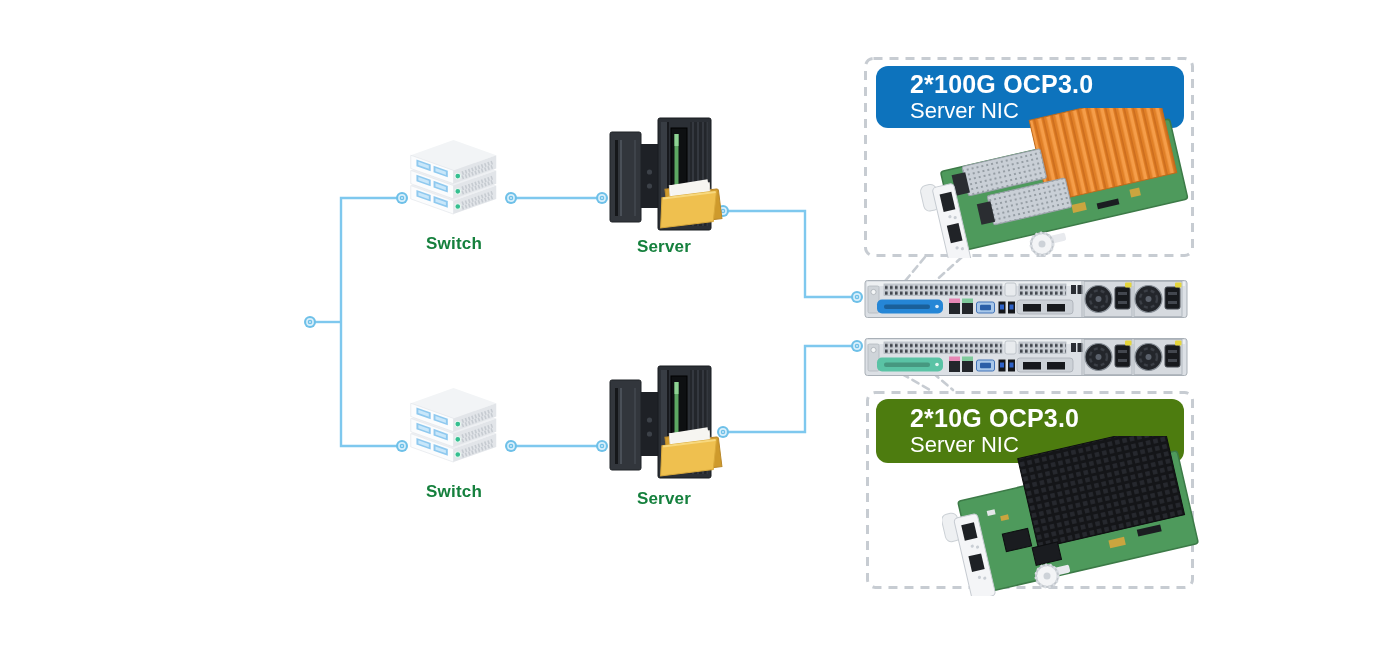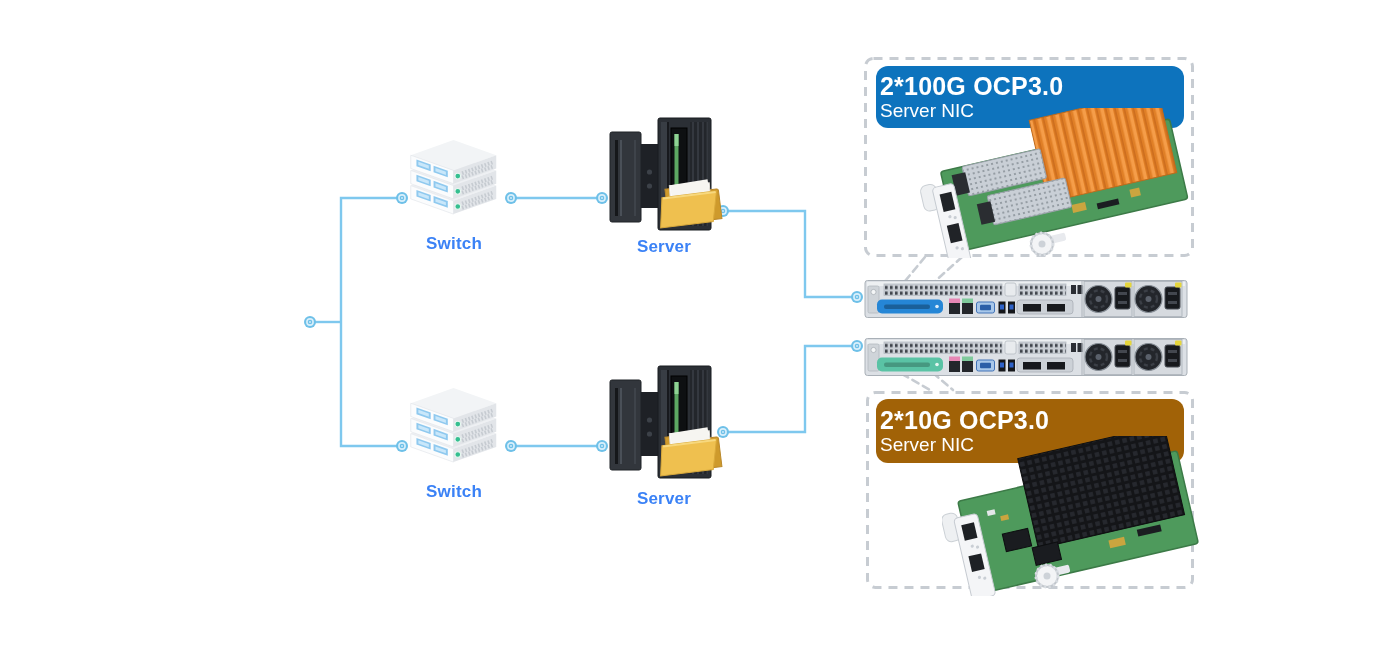--- a/index.html
+++ b/index.html
@@ -1,24 +1,24 @@
 <!DOCTYPE html>
 <html><head>
 <meta charset="utf-8">
 <style>
   html,body{margin:0;padding:0;background:#fff;}
   #canvas{position:relative;width:1400px;height:650px;background:#ffffff;overflow:hidden;
           font-family:"Liberation Sans", sans-serif;}
   .abs{position:absolute;}
   svg{display:block;}
-  .node-label{color:#3b82f6;font-size:17px;font-weight:700;text-align:center;letter-spacing:.2px;}
+  .node-label{color:#15803d;font-size:17px;font-weight:700;text-align:center;letter-spacing:.2px;}
   .badge{border-radius:12px;color:#fff;display:flex;flex-direction:column;justify-content:center;
-         padding-left:4px;box-sizing:border-box;}
+         padding-left:34px;box-sizing:border-box;}
   .badge-title{font-size:25px;font-weight:700;letter-spacing:.2px;line-height:1.12;}
-  .badge-sub{font-size:19px;font-weight:400;line-height:1.15;}
+  .badge-sub{font-size:22px;font-weight:400;line-height:1.15;}
   .z1{z-index:1}.z2{z-index:2}.z3{z-index:3}.z4{z-index:4}
 </style>
 </head>
 <body>
 
 <div id="canvas">
 
   <svg class="abs z1" style="left:0;top:0" width="1400" height="650" viewBox="0 0 1400 650">
     <defs>
       <g id="conn">
@@ -330,21 +330,21 @@
 
   <svg class="abs z2" style="left:866px;top:391px;" width="328" height="198" viewBox="0 0 328 198">
     <rect x="1.5" y="1.5" width="325" height="195" rx="8" fill="none" stroke="#c7ccd2" stroke-width="3" stroke-dasharray="9 7"></rect>
   </svg>
 
   <div class="abs z3 badge" style="left: 876px; top: 66px; width: 308px; height: 62px; background-color: rgb(13, 115, 189);">
     <div class="badge-title">2*100G OCP3.0</div>
     <div class="badge-sub">Server NIC</div>
   </div>
 
-  <div class="abs z3 badge" style="left: 876px; top: 399px; width: 308px; height: 64px; background-color: #a16207; justify-content: center;">
+  <div class="abs z3 badge" style="left: 876px; top: 399px; width: 308px; height: 64px; background-color: #4d7c0f; justify-content: center;">
     <div class="badge-title">2*10G OCP3.0</div>
     <div class="badge-sub">Server NIC</div>
   </div>
 
   <div class="abs z4" style="left:916px;top:108px;width:280px;height:150px;">
     <svg width="280" height="150" viewBox="0 0 280 150">
       <defs>
         <pattern id="ofin" width="9" height="8" patternUnits="userSpaceOnUse">
           <rect width="9" height="8" fill="#e07f26"></rect>
           <rect x="1.5" width="3.5" height="8" fill="#f59d49"></rect>

